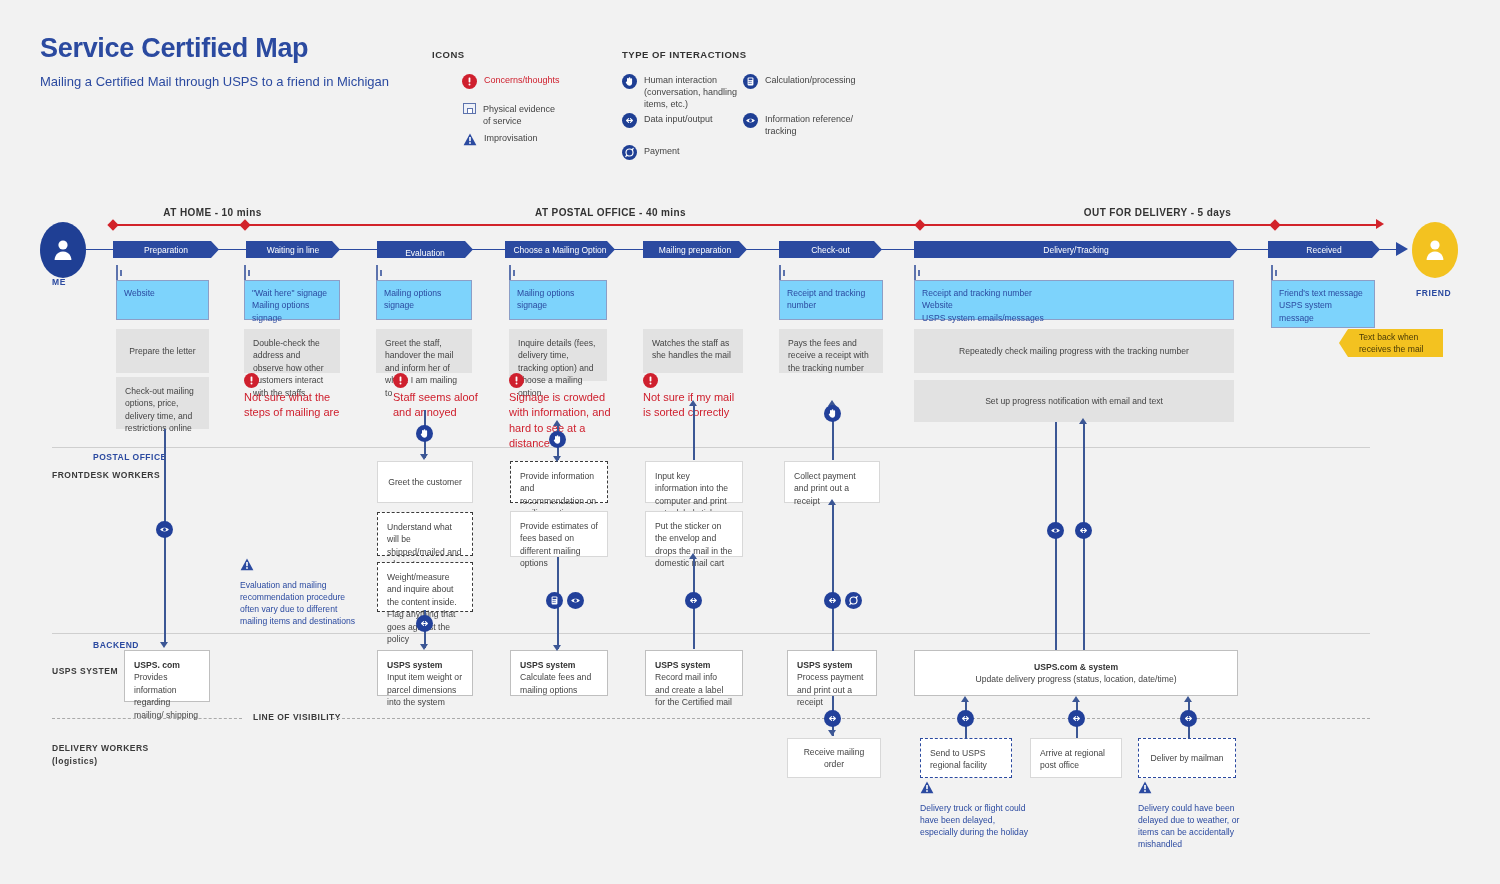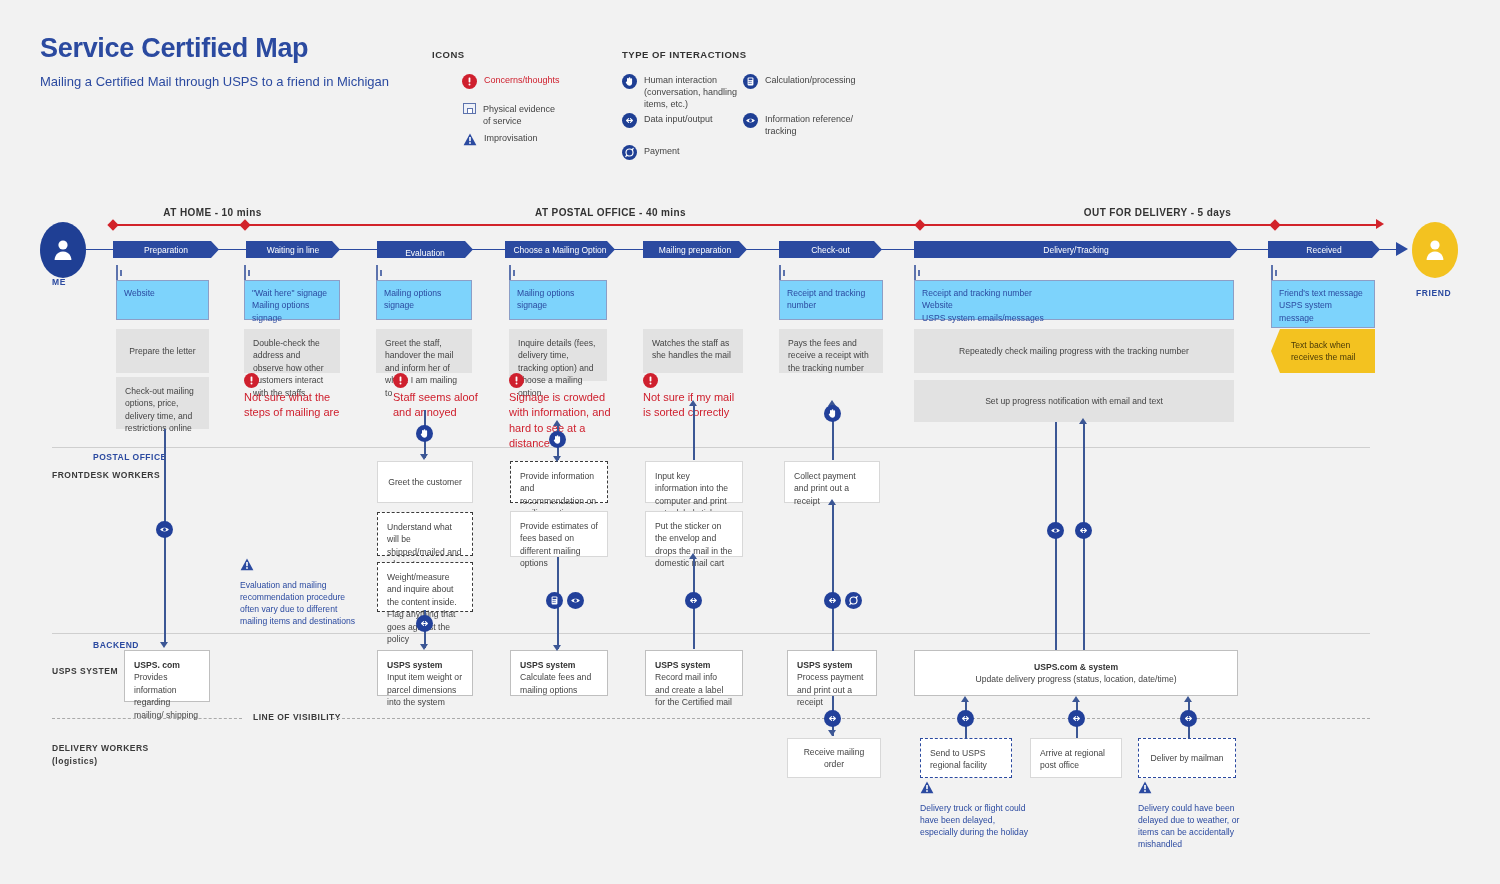--- a/index.html
+++ b/index.html
@@ -343,21 +343,21 @@
 <div class="act center" style="left:116px; top:329px; width:93px; height:44px;">Prepare the letter</div>
 <div class="act" style="left:116px; top:377px; width:93px; height:52px;">Check-out mailing options, price, delivery time, and restrictions online</div>
 
 <div class="act" style="left:244px; top:329px; width:96px; height:44px;">Double-check the address and observe how other customers interact with the staffs</div>
 <div class="act" style="left:376px; top:329px; width:96px; height:44px;">Greet the staff, handover the mail and inform her of where I am mailing to</div>
 <div class="act" style="left:509px; top:329px; width:98px; height:52px;">Inquire details (fees, delivery time, tracking option) and choose a mailing option</div>
 <div class="act" style="left:643px; top:329px; width:100px; height:44px;">Watches the staff as she handles the mail</div>
 <div class="act" style="left:779px; top:329px; width:104px; height:44px;">Pays the fees and receive a receipt with the tracking number</div>
 <div class="act center" style="left:914px; top:329px; width:320px; height:44px;">Repeatedly check mailing progress with the tracking number</div>
 <div class="act center" style="left:914px; top:380px; width:320px; height:42px;">Set up progress notification with email and text</div>
-<div class="act yellow vcenter" style="left:1271px; top:329px; width:104px; height:44px;">Text back when receives the mail</div>
+<div class="act yellow vcenter" style="left:1339px; top:329px; width:104px; height:28px;">Text back when receives the mail</div>
 
 <div class="concern" style="left:244px; top:373px; width:100px;">
   <span class="ic red" style="position:absolute; left:0; top:0;">
     <svg width="15" height="15" viewBox="0 0 15 15">
         <rect x="6.6" y="3.4" width="1.8" height="5" fill="#fff" rx=".7"></rect>
         <circle cx="7.5" cy="10.6" r="1" fill="#fff"></circle>
       </svg>
   </span>
   <span class="txt" style="margin-top:17px;">Not sure what the steps of mailing are</span>
 </div>

